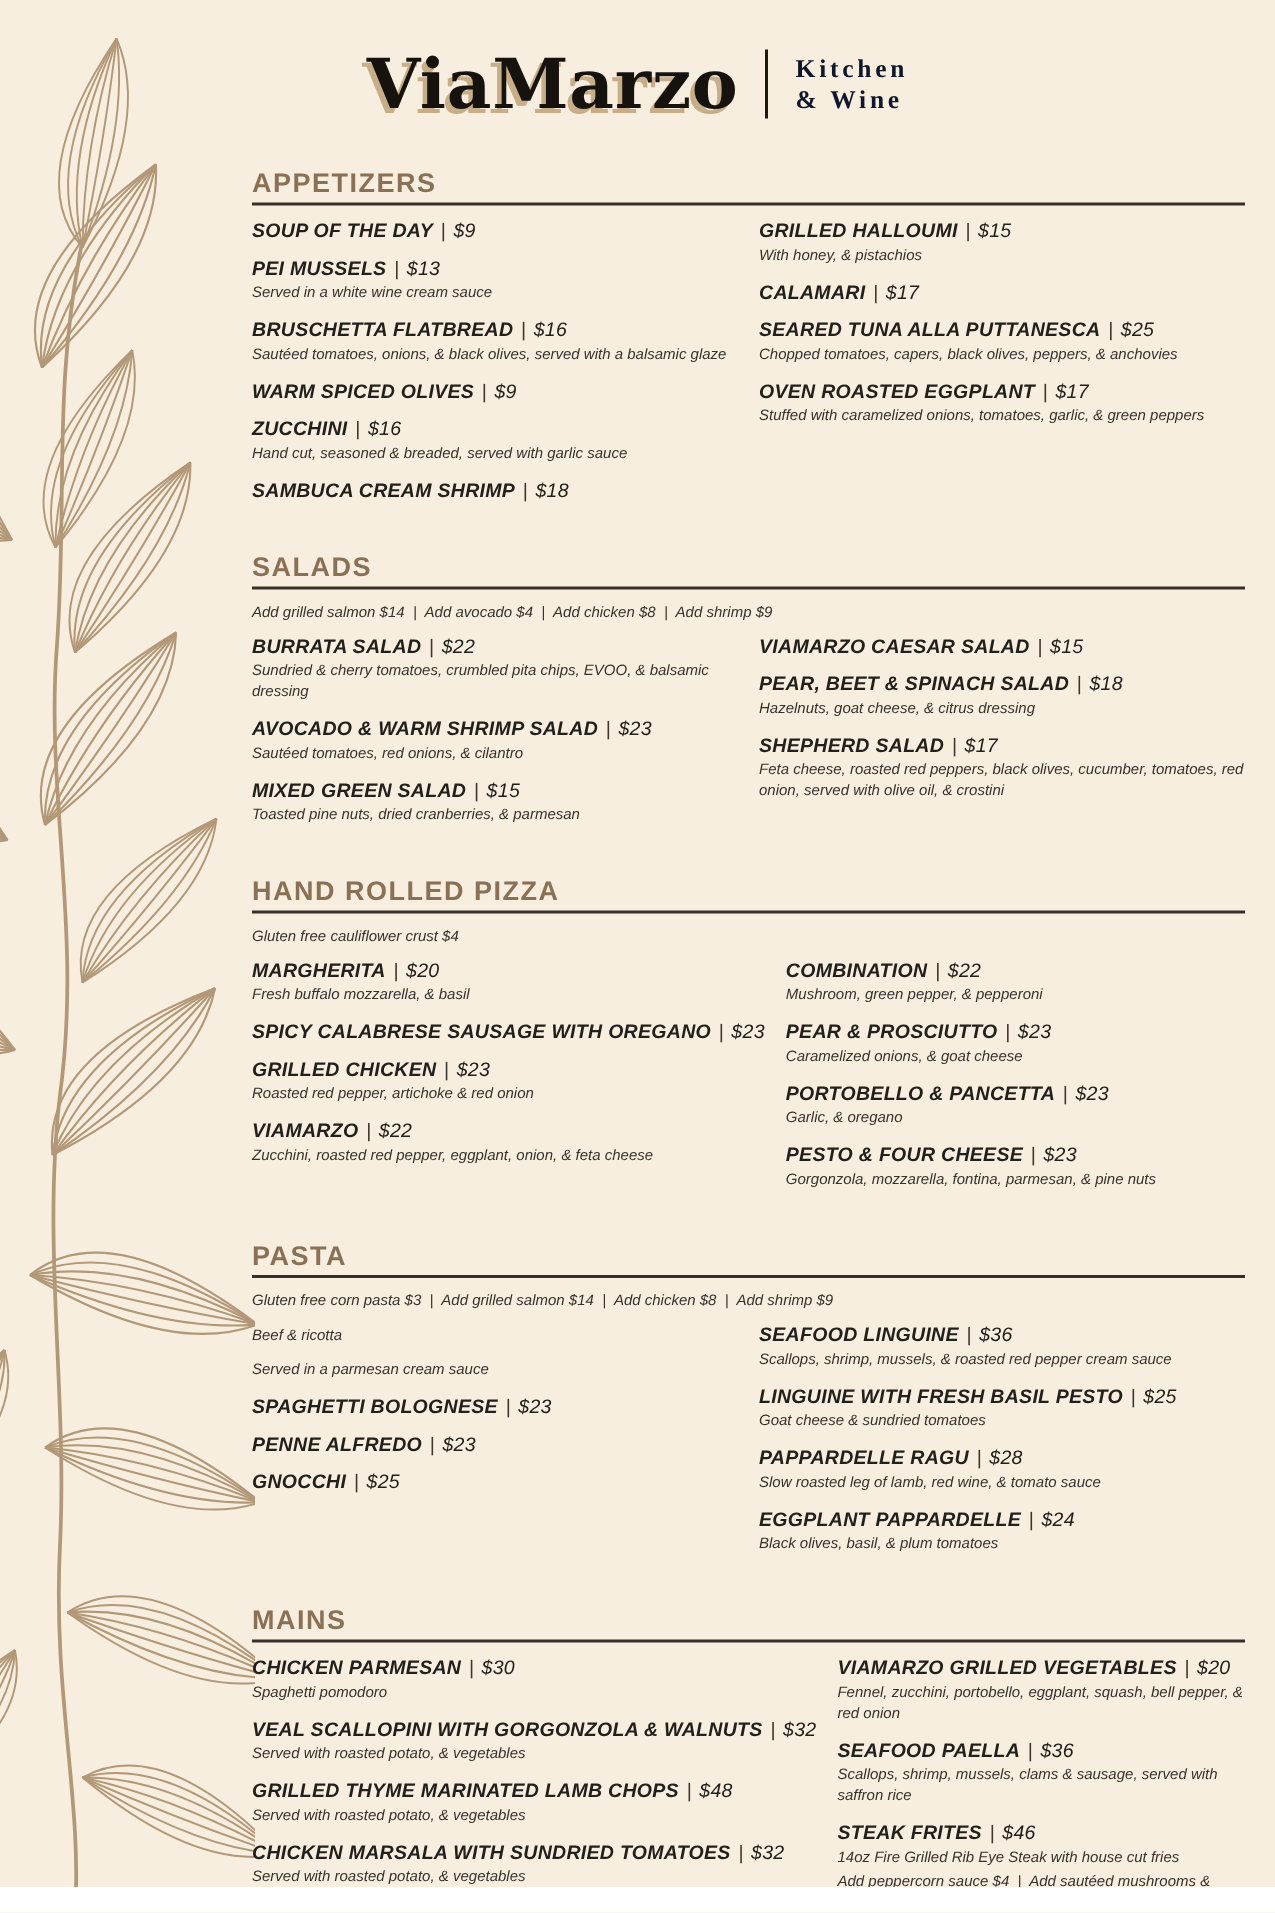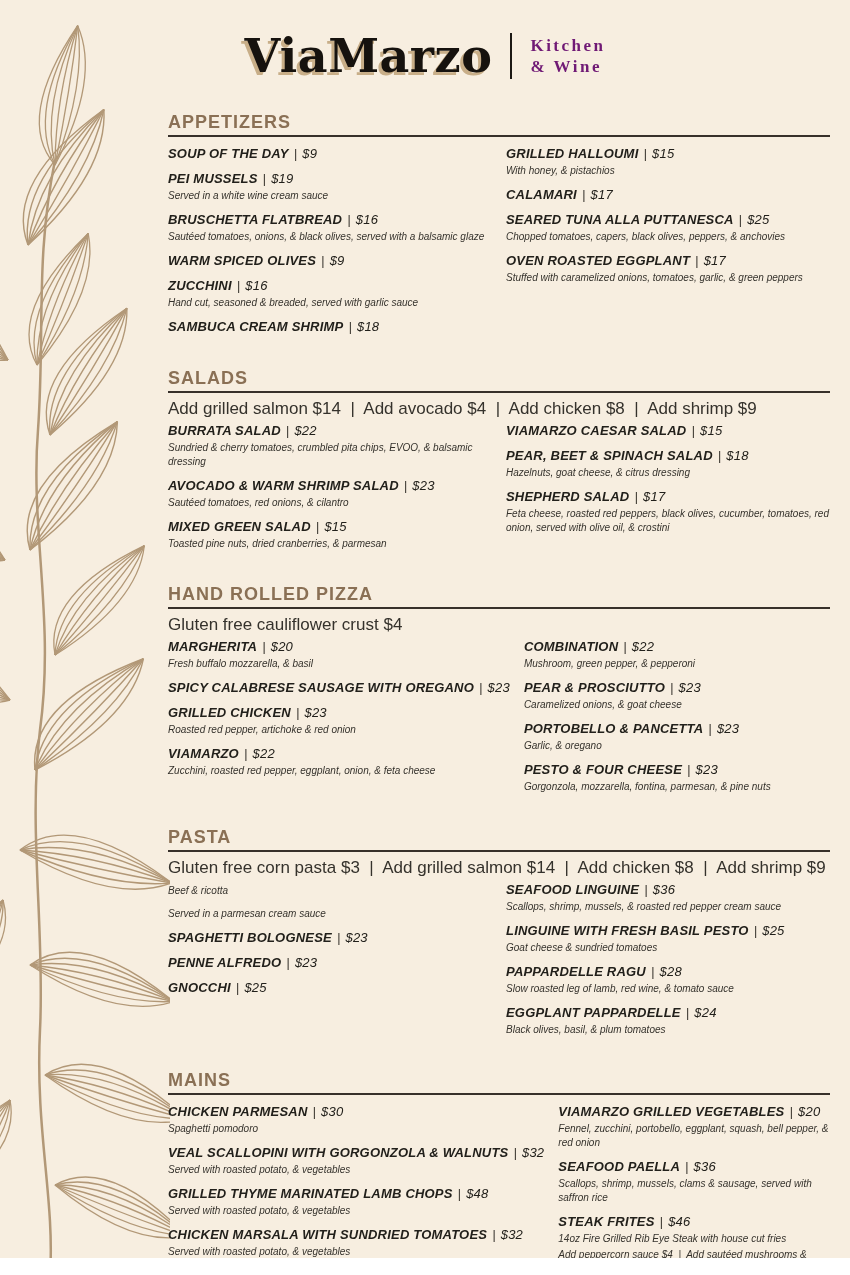--- a/index.html
+++ b/index.html
@@ -7,26 +7,26 @@
     --desc:#35322c; --leaf:#b29877; --logo-shadow:#c8ae88;
   }
   html,body{margin:0;padding:0;}
   body{font-family:"Liberation Sans", sans-serif; background:#fff;}
   .page{position:relative;width:850px;height:1258px;background:var(--bg);overflow:hidden;}
   .leaf-art{position:absolute;left:0;top:0;pointer-events:none;}
   .brand{position:relative;display:flex;justify-content:center;align-items:center;gap:18px;padding-top:24px;height:64px;}
   .brand-name{font-family:"DejaVu Serif", serif;font-weight:700;font-size:46px;line-height:1;color:#16120e;
     text-shadow:-3px 3px 0 var(--logo-shadow);letter-spacing:0.5px;}
   .brand-divider{width:2px;height:46px;background:#1c1814;}
-  .brand-tagline{font-family:"Liberation Serif", serif;font-size:17px;line-height:1.25;color:#701a75;letter-spacing:2.5px;font-weight:600;}
+  .brand-tagline{font-family:"Liberation Serif", serif;font-size:17px;line-height:1.25;color:#0f172a;letter-spacing:2.5px;font-weight:600;}
   main{position:relative;margin:0 20px 0 168px;}
   .section{margin-top:24px;}
   .section-title{font-size:18px;line-height:20px;font-weight:700;letter-spacing:1px;color:var(--accent);}
   .section-rule{border-top:2px solid var(--rule);margin-top:3px;margin-bottom:9px;}
-  .section-note{font-size:17px;line-height:14px;color:var(--desc);margin-bottom:7px;white-space:pre-wrap;}
+  .section-note{font-style:italic;font-size:10px;line-height:14px;color:var(--desc);margin-bottom:7px;white-space:pre-wrap;}
   .columns{display:grid;grid-template-columns:1fr 1fr;column-gap:14px;align-items:start;}
   .menu-item{margin-bottom:9px;}
   .item-line{font-size:13px;line-height:16px;color:var(--ink);white-space:nowrap;letter-spacing:0.2px;font-style:italic;}
   .item-name{font-weight:700;}
   .item-sep{font-weight:300;margin:0 5px;color:#3a362f;}
   .item-price{font-weight:400;}
   .item-desc{font-style:italic;font-size:10px;line-height:14px;color:var(--desc);margin-top:2px;white-space:pre-wrap;}
 </style>
 </head>
 <body>
@@ -77,21 +77,21 @@
   <main>
       <section class="section">
         <div class="section-title">APPETIZERS</div>
         <div class="section-rule"></div>
         <div class="columns">
           <div class="column">
             <div class="menu-item">
               <div class="item-line"><span class="item-name">SOUP OF THE DAY</span><span class="item-sep">|</span><span class="item-price">$9</span></div>
             </div>
             <div class="menu-item">
-              <div class="item-line"><span class="item-name">PEI MUSSELS</span><span class="item-sep">|</span><span class="item-price">$19</span></div>
+              <div class="item-line"><span class="item-name">PEI MUSSELS</span><span class="item-sep">|</span><span class="item-price">$13</span></div>
               <div class="item-desc">Served in a white wine cream sauce</div>
             </div>
             <div class="menu-item">
               <div class="item-line"><span class="item-name">BRUSCHETTA FLATBREAD</span><span class="item-sep">|</span><span class="item-price">$16</span></div>
               <div class="item-desc">Sautéed tomatoes, onions, &amp; black olives, served with a balsamic glaze</div>
             </div>
             <div class="menu-item">
               <div class="item-line"><span class="item-name">WARM SPICED OLIVES</span><span class="item-sep">|</span><span class="item-price">$9</span></div>
             </div>
             <div class="menu-item">

